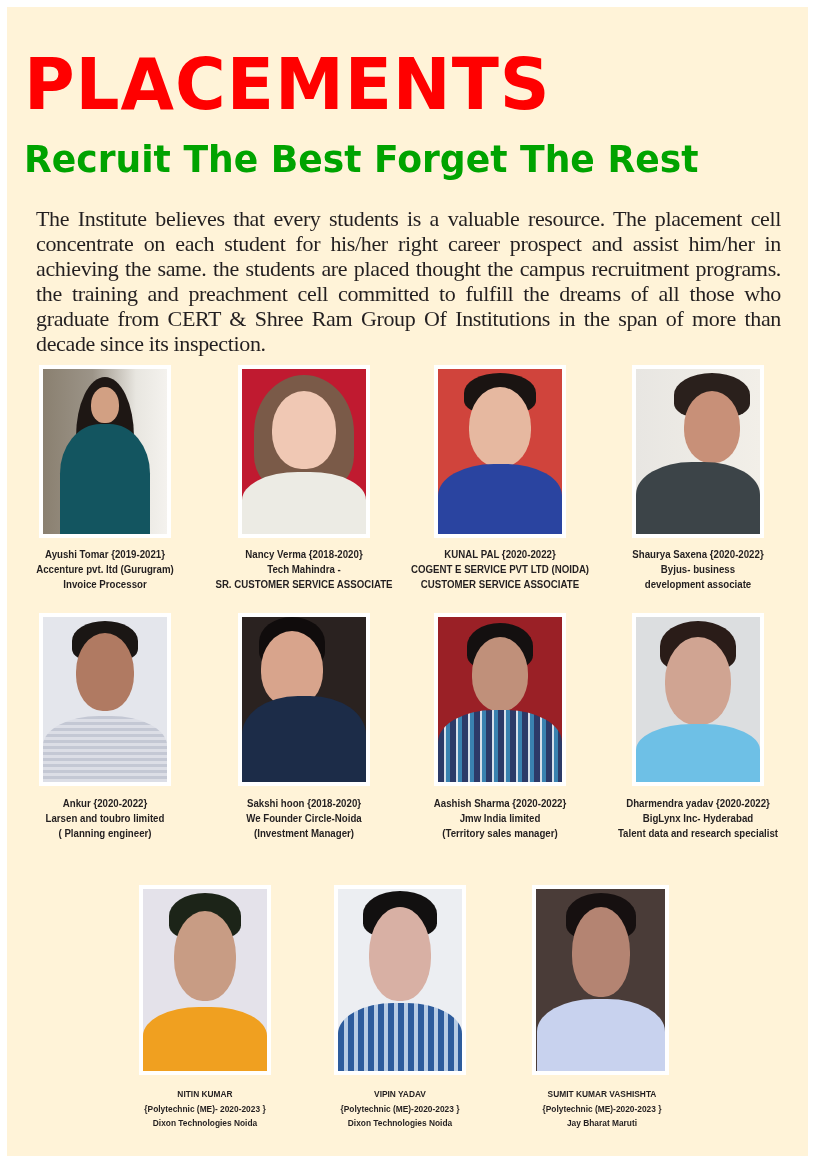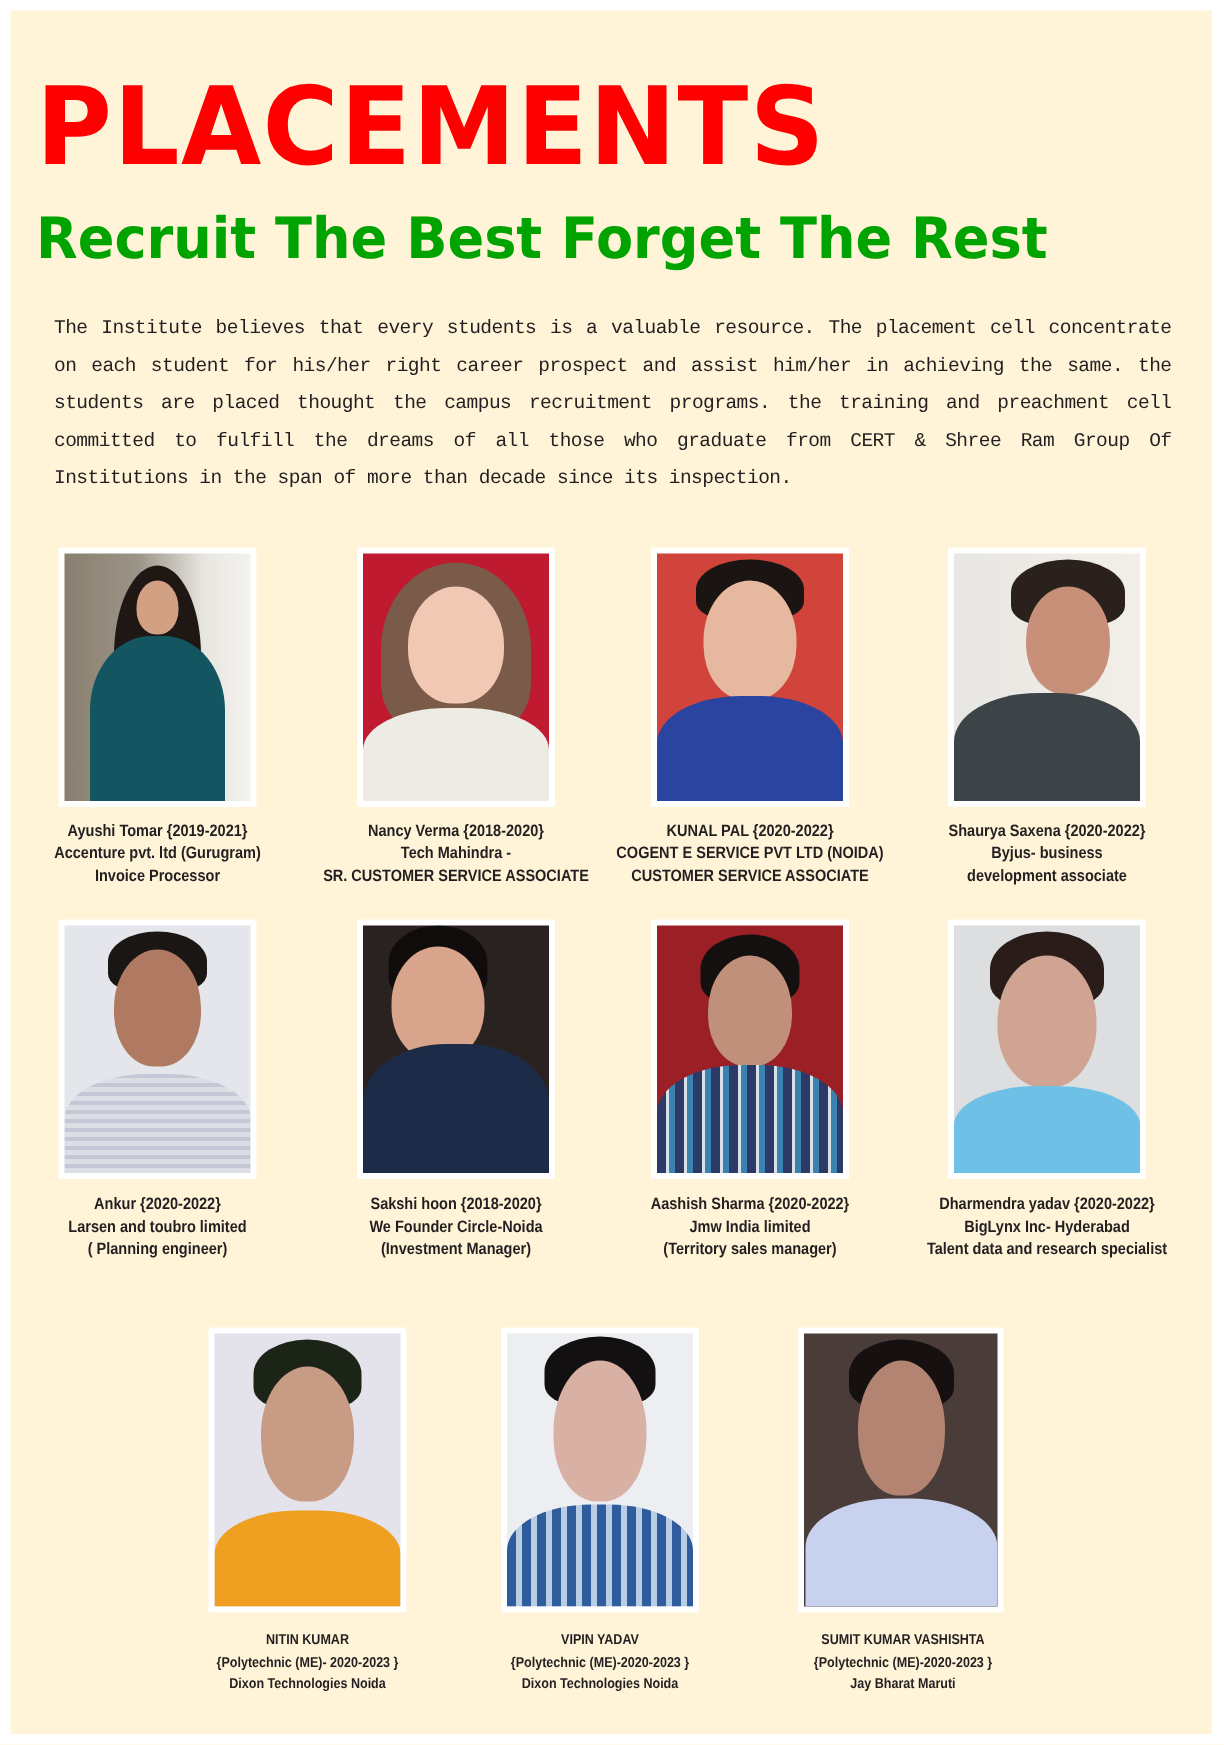--- a/index.html
+++ b/index.html
@@ -19,21 +19,21 @@
     letter-spacing: 1px; transform: scaleX(0.96); transform-origin: left top;
   }
   .subtitle {
     position: absolute; left: 24px; top: 140px; margin: 0;
     font-family: "DejaVu Sans", sans-serif; font-weight: bold;
     font-size: 38px; line-height: 1; color: #00a300;
     transform: scaleX(0.95); transform-origin: left top; white-space: nowrap;
   }
   .intro {
     position: absolute; left: 36px; top: 206px; width: 745px; margin: 0;
-    font-family: Liberation Mono, monospace; font-size: 13px;
+    font-family: Liberation Serif, serif; font-size: 22px;
     line-height: 25px; color: #231f20; text-align: justify;
     letter-spacing: -0.35px;
   }
   .frame {
     position: absolute; background: #ffffff; box-sizing: border-box;
     padding: 4px;
   }
   .photo {
     width: 100%; height: 100%; position: relative; overflow: hidden;
   }

